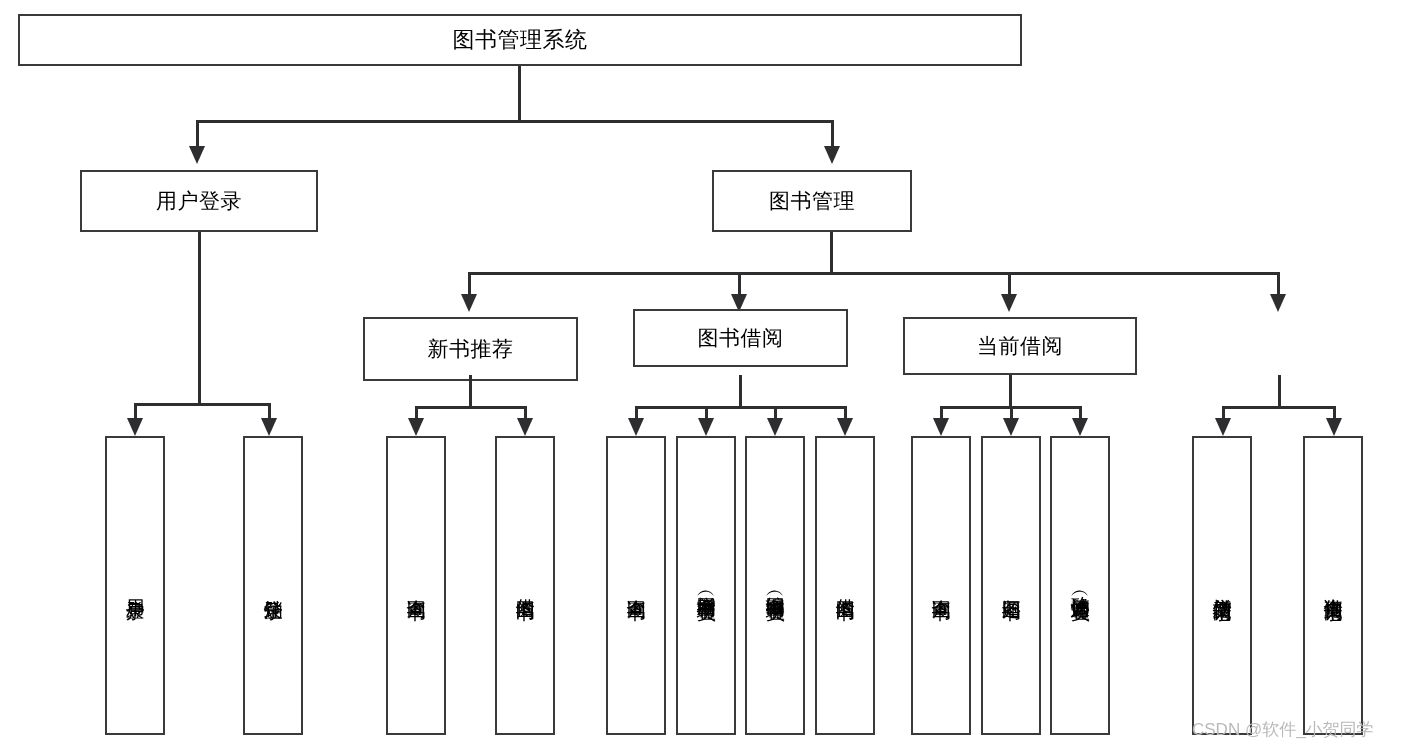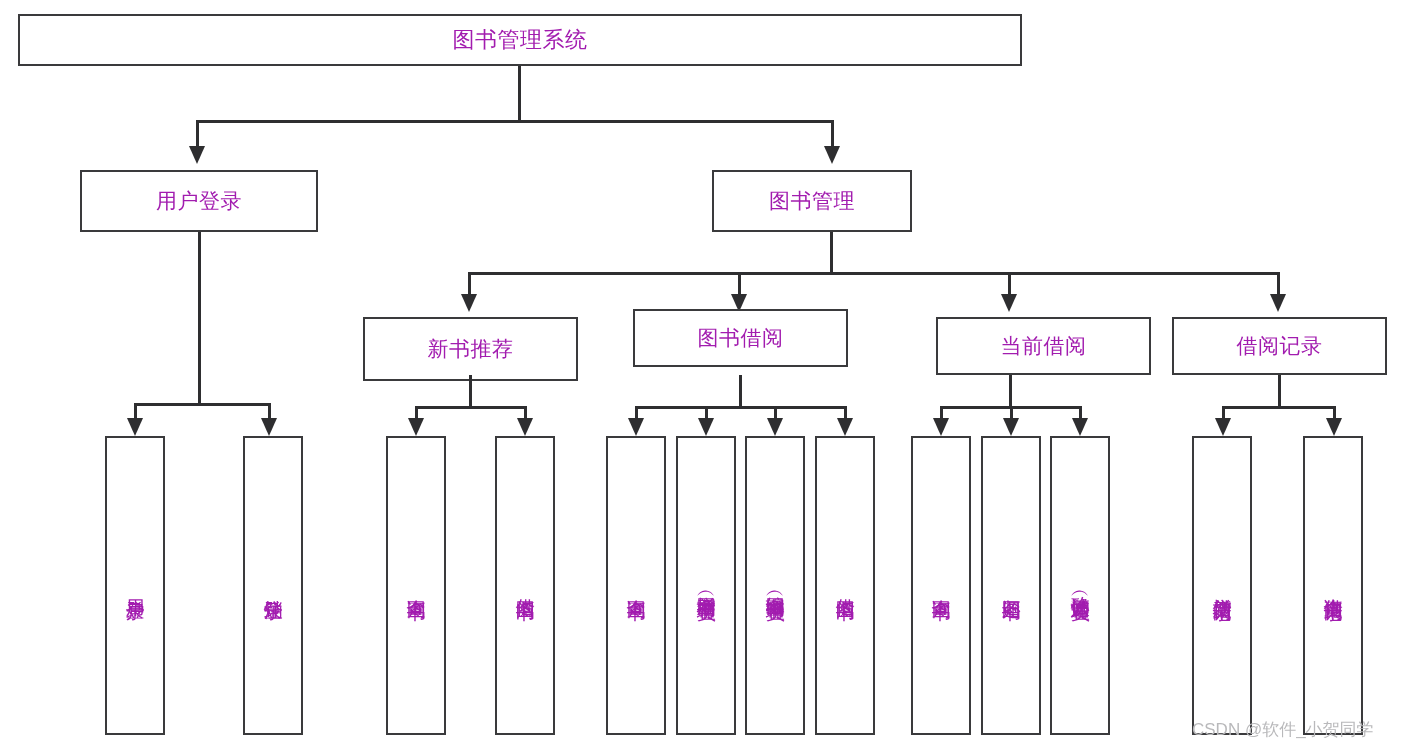--- a/index.html
+++ b/index.html
@@ -20,21 +20,21 @@
   }
   
   .node {
     position: absolute;
     box-sizing: border-box;
     border: 2px solid #3a3a3c;
     background: #ffffff;
     display: flex;
     align-items: center;
     justify-content: center;
-    color: #a21caf;
+    color: #000000;
     letter-spacing: 0.5px;
   }
   .node.horiz {
     font-size: 21px;
   }
   .node.root {
     font-size: 22px;
   }
   
   .node.vert {
@@ -118,25 +118,22 @@
   <div class="arrow" style="left:1001px; top:294px;"></div>
   <div class="conn v" style="left:1277px; top:272px; width:3px; height:24px;"></div>
   <div class="arrow" style="left:1270px; top:294px;"></div>
 
   <div class="node horiz" style="left:363px; top:317px; width:215px; height:64px;">
     <span>新书推荐</span>
   </div>
   <div class="node horiz" style="left:633px; top:309px; width:215px; height:58px;">
     <span>图书借阅</span>
   </div>
-  <div class="node horiz" style="left:903px; top:317px; width:215px; height:58px;margin-left:33px;">
+  <div class="node horiz" style="left:903px; top:317px; width:234px; height:58px;">
     <span>当前借阅</span>
-  </div>
-  <div class="node horiz" style="left:1172px; top:317px; width:215px; height:58px;">
-    <span>借阅记录</span>
   </div>
 
   <div class="conn v" style="left:469px; top:375px; width:3px; height:34px;"></div>
   <div class="conn h" style="left:415px; top:406px; width:112px; height:3px;"></div>
   <div class="conn v" style="left:415px; top:406px; width:3px; height:16px;"></div>
   <div class="arrow" style="left:408px; top:418px;"></div>
   <div class="conn v" style="left:524px; top:406px; width:3px; height:16px;"></div>
   <div class="arrow" style="left:517px; top:418px;"></div>
 
   <div class="conn v" style="left:739px; top:375px; width:3px; height:34px;"></div>

